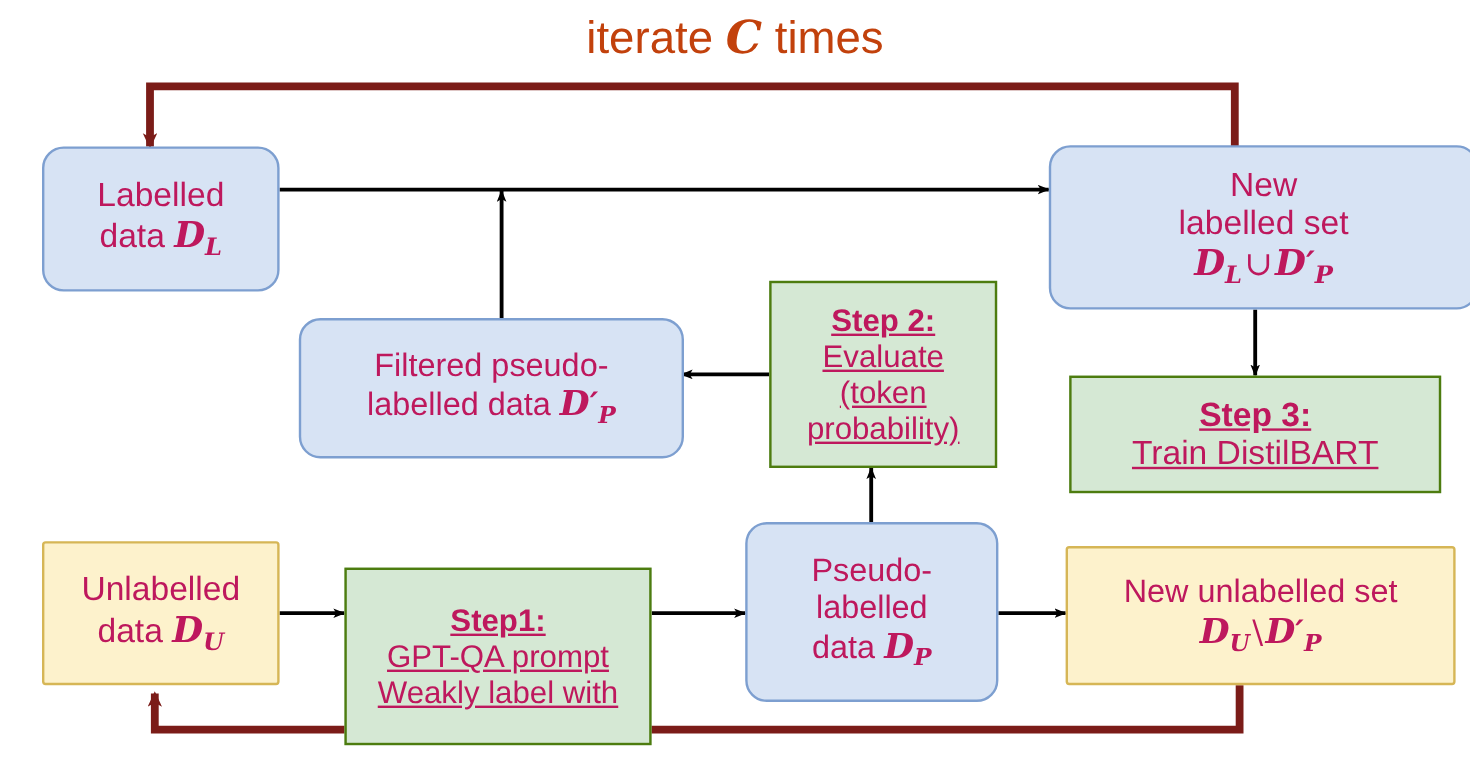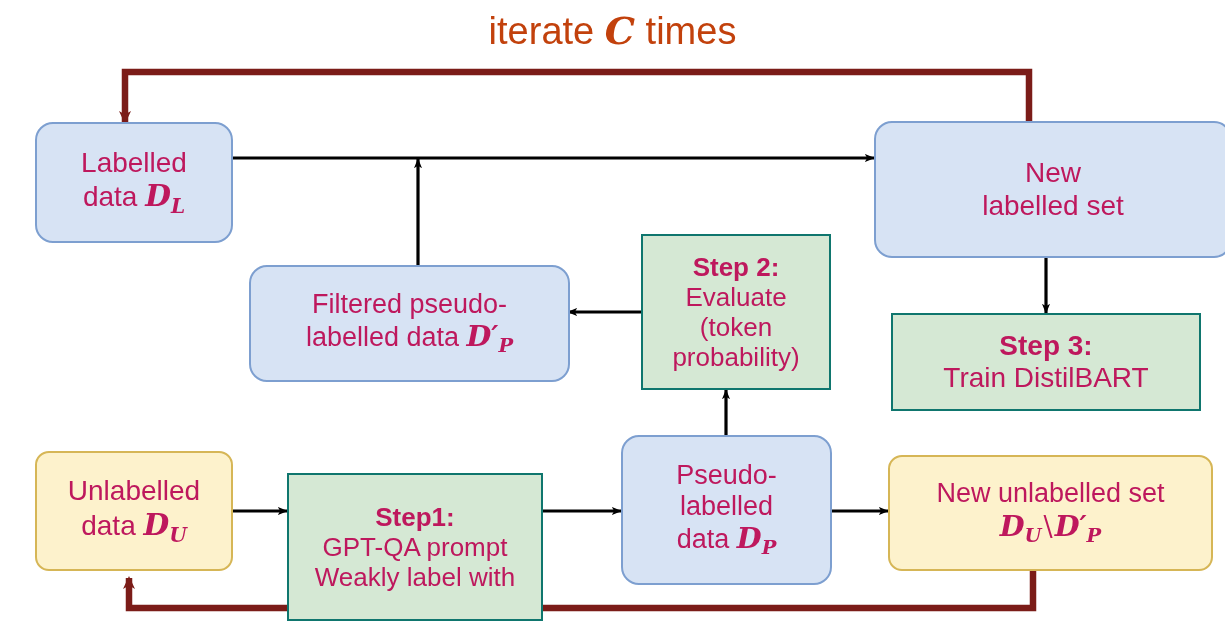--- a/index.html
+++ b/index.html
@@ -35,27 +35,28 @@
     line-height: 1.16;
   }
   .node .ln { display: block; white-space: nowrap; }
   .blue {
     background: #d7e3f4;
     border: 2px solid #7d9fd0;
     border-radius: 18px;
   }
   .green {
     background: #d5e8d4;
-    border: 2px solid #0f766e;
+    border: 2px solid #4d7c0f;
     border-radius: 0;
+    text-decoration: underline;
   }
   .yellow {
     background: #fdf2cc;
     border: 2px solid #d6b656;
-    border-radius: 14px;
+    border-radius: 3px;
   }
   .title {
     position: absolute;
     left: 0;
     top: 8px;
     width: 1225px;
     text-align: center;
     font-size: 38px;
     color: #c2410c;
   }
@@ -158,20 +159,23 @@
     <span class="ln">Labelled</span>
     <span class="ln">
       <span>data</span>
       <span class="cal">D</span><span class="sub">L</span>
     </span>
   </div>
 
   <div class="node blue f28" style="left:874px; top:121px; width:358px; height:137px;">
     <span class="ln">New</span>
     <span class="ln">labelled set</span>
+    <span class="ln">
+      <span class="cal">D</span><span class="sub">L</span><span class="op">∪</span><span class="cal">D</span><span class="prime">′</span><span class="sub">P</span>
+    </span>
   </div>
 
   <div class="node blue f27" style="left:249px; top:265px; width:321px; height:117px;">
     <span class="ln">Filtered pseudo-</span>
     <span class="ln">
       <span>labelled data</span>
       <span class="cal">D</span><span class="prime">′</span><span class="sub">P</span>
     </span>
   </div>
 

